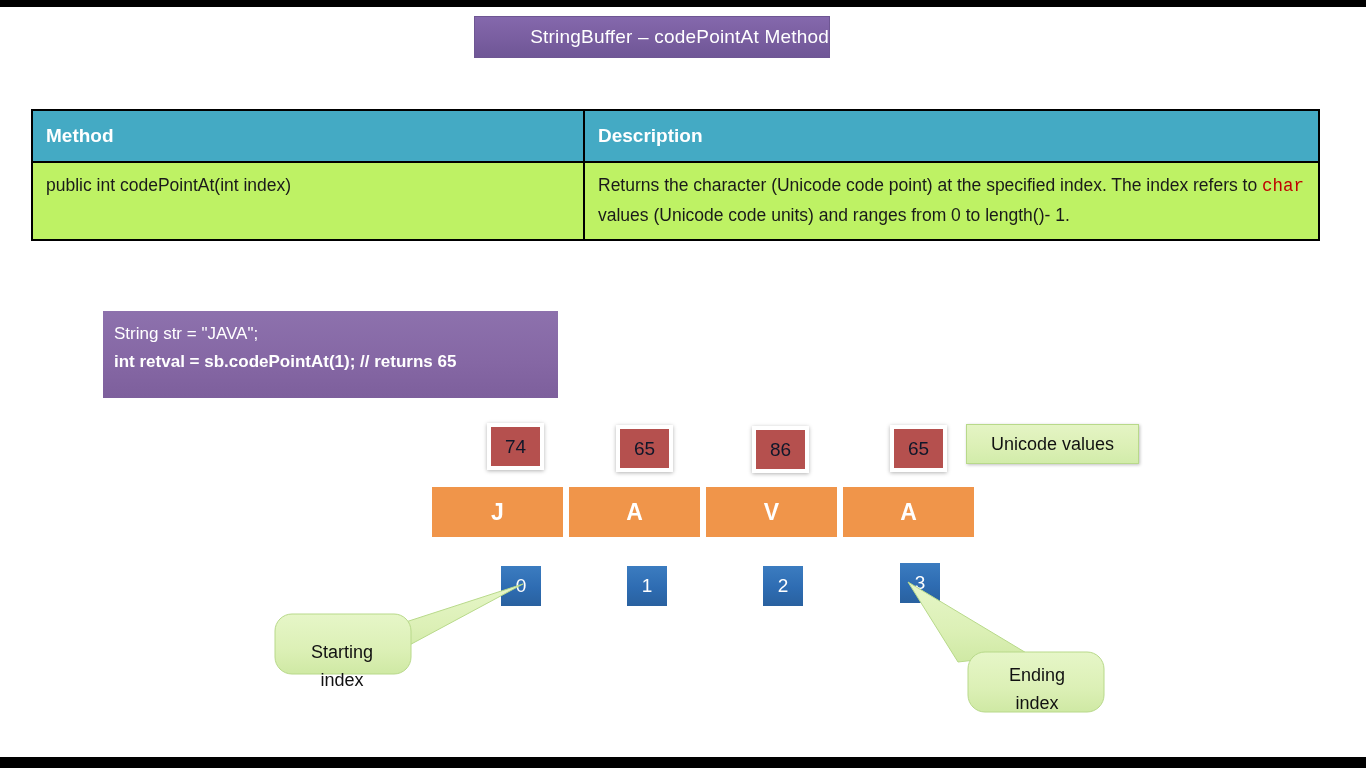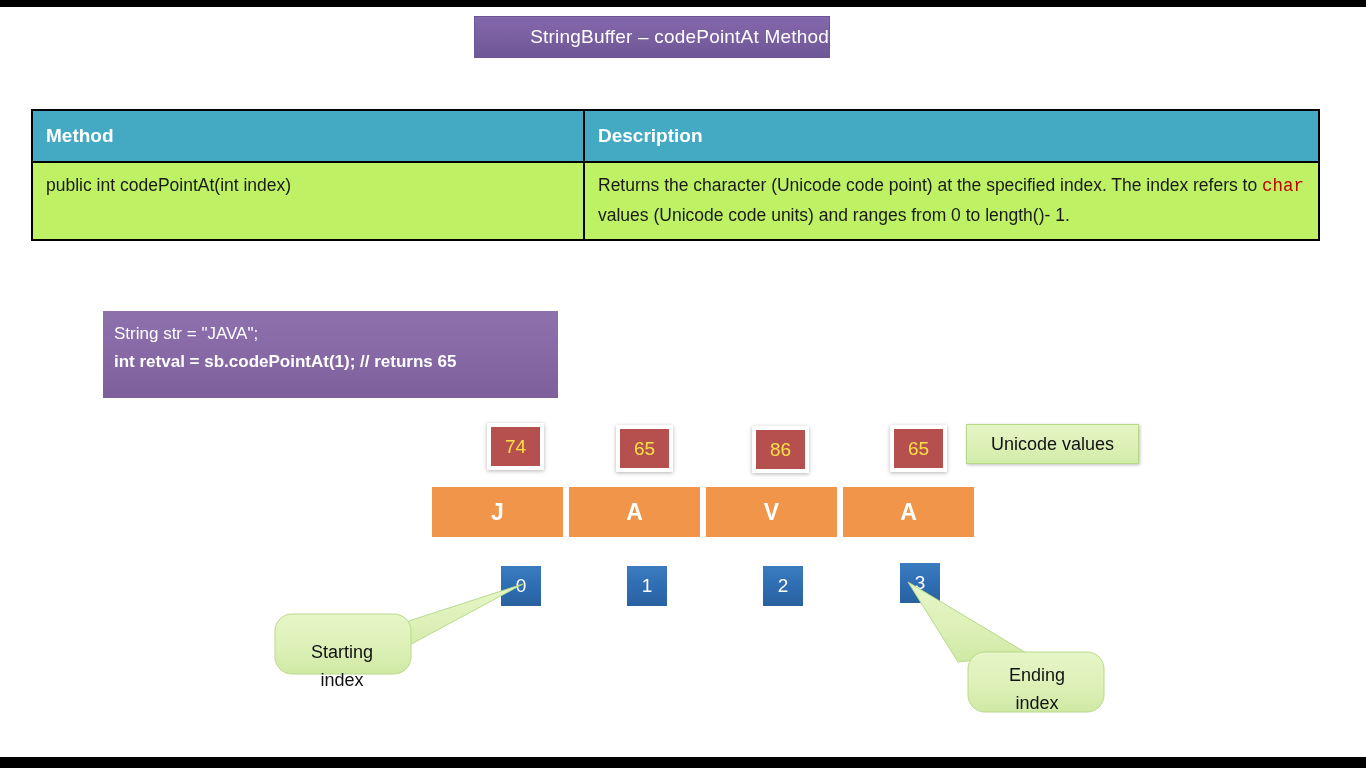--- a/index.html
+++ b/index.html
@@ -92,21 +92,21 @@
   }
   .code-box .ln { white-space: pre; }
   .code-box .b { font-weight: bold; }
 
   
   .uni-chip {
     position: absolute;
     width: 49px;
     height: 39px;
     background: #b5504e;
-    color: #fde047;
+    color: #0f172a;
     font-size: 19px;
     display: flex;
     align-items: center;
     justify-content: center;
     border: 4px solid #ffffff;
     box-sizing: content-box;
     box-shadow: 0 1px 4px rgba(0,0,0,.30);
   }
 
   .uni-label {

